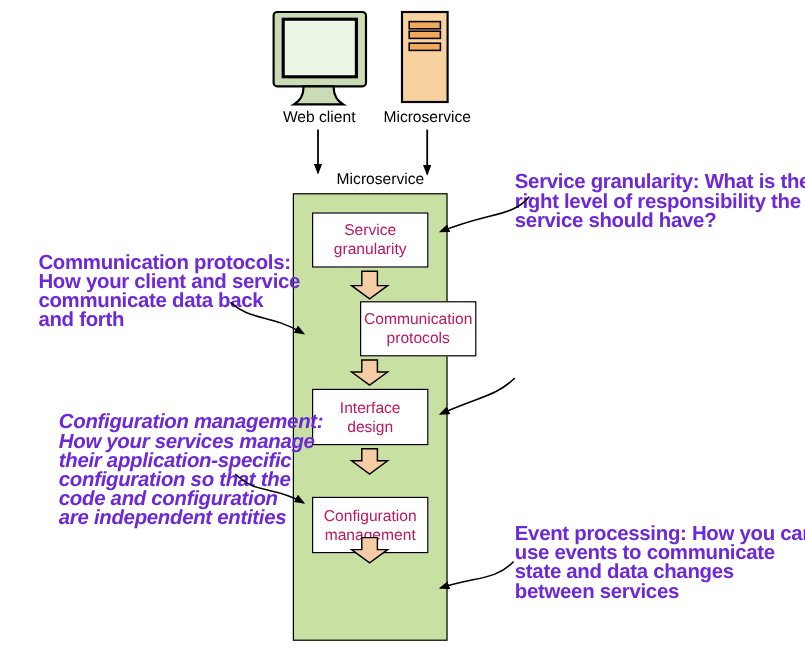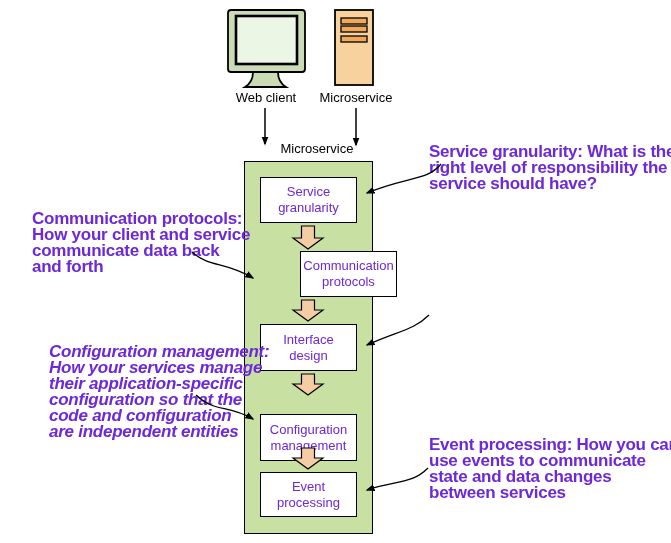--- a/index.html
+++ b/index.html
@@ -46,21 +46,21 @@
     width: 97px;
     background: #ffffff;
     border: 1.4px solid #000;
     box-sizing: border-box;
     display: flex;
     align-items: center;
     justify-content: center;
     text-align: center;
     font-size: 13px;
     line-height: 16px;
-    color: #6d28d9;
+    color: #be185d;
     white-space: pre-line;
   }
   .ann {
     position: absolute;
     font-size: 17px;
     font-weight: bold;
     line-height: 16px;
     letter-spacing: -0.25px;
     color: #6d28d9;
     white-space: pre-line;
@@ -106,24 +106,20 @@
 protocols</span>
   </div>
   <div class="step-box" style="top:324px; height:47px;">
     <span>Interface
 design</span>
   </div>
   <div class="step-box" style="top:398px; height:47px;margin-top:16px;">
     <span>Configuration
 management</span>
   </div>
-  <div class="step-box" style="top:472px; height:45px;">
-    <span>Event
-processing</span>
-  </div>
 
   <div class="ann" style="left:429px; top:144px;">Service granularity: What is the
 right level of responsibility the
 service should have?</div>
   <div class="ann" style="left:32px; top:211px;">Communication protocols:
 How your client and service
 communicate data back
 and forth</div>
   <div class="ann" style="left:49px; top:344px;font-style:italic;">Configuration management:
 How your services manage

